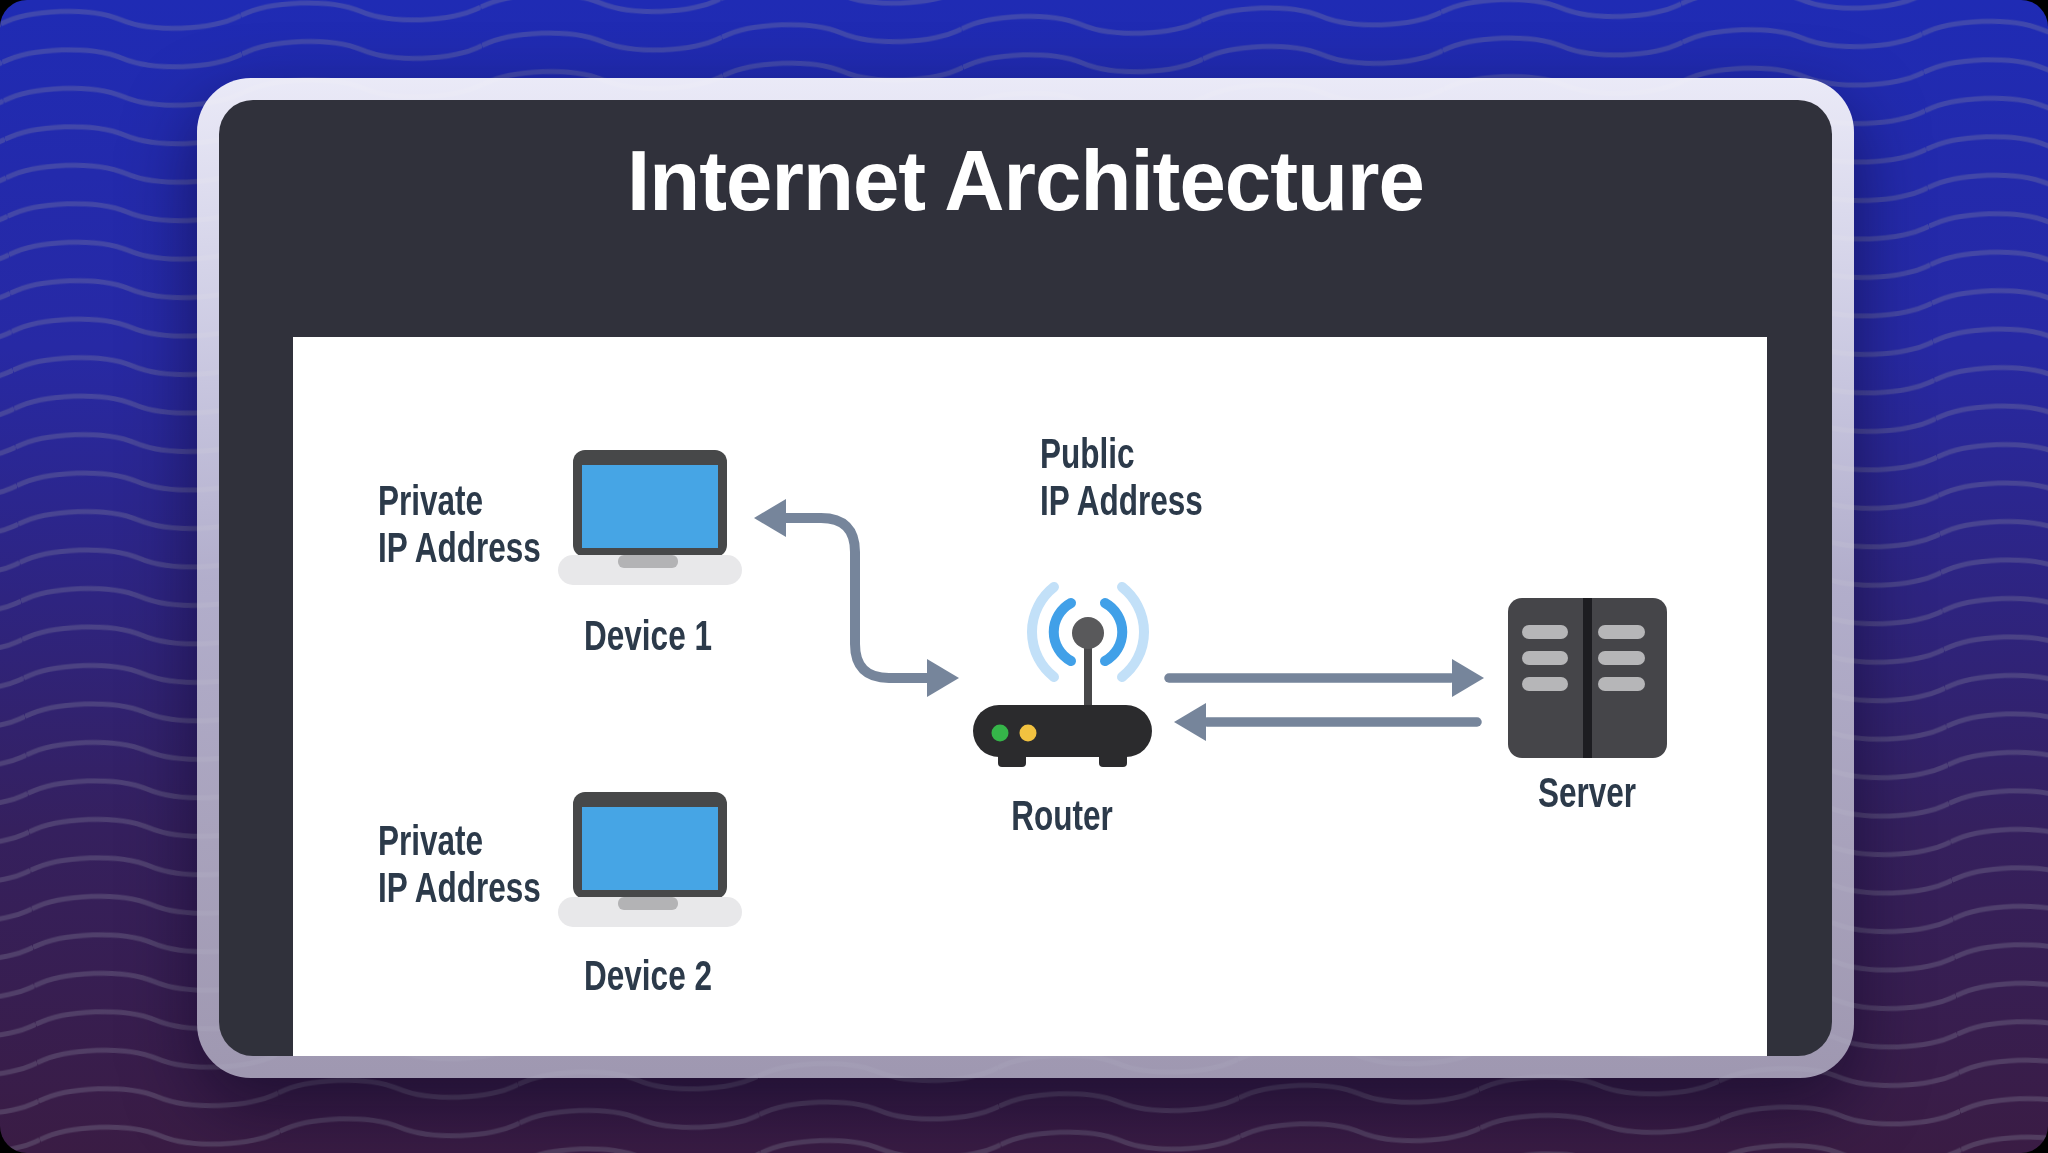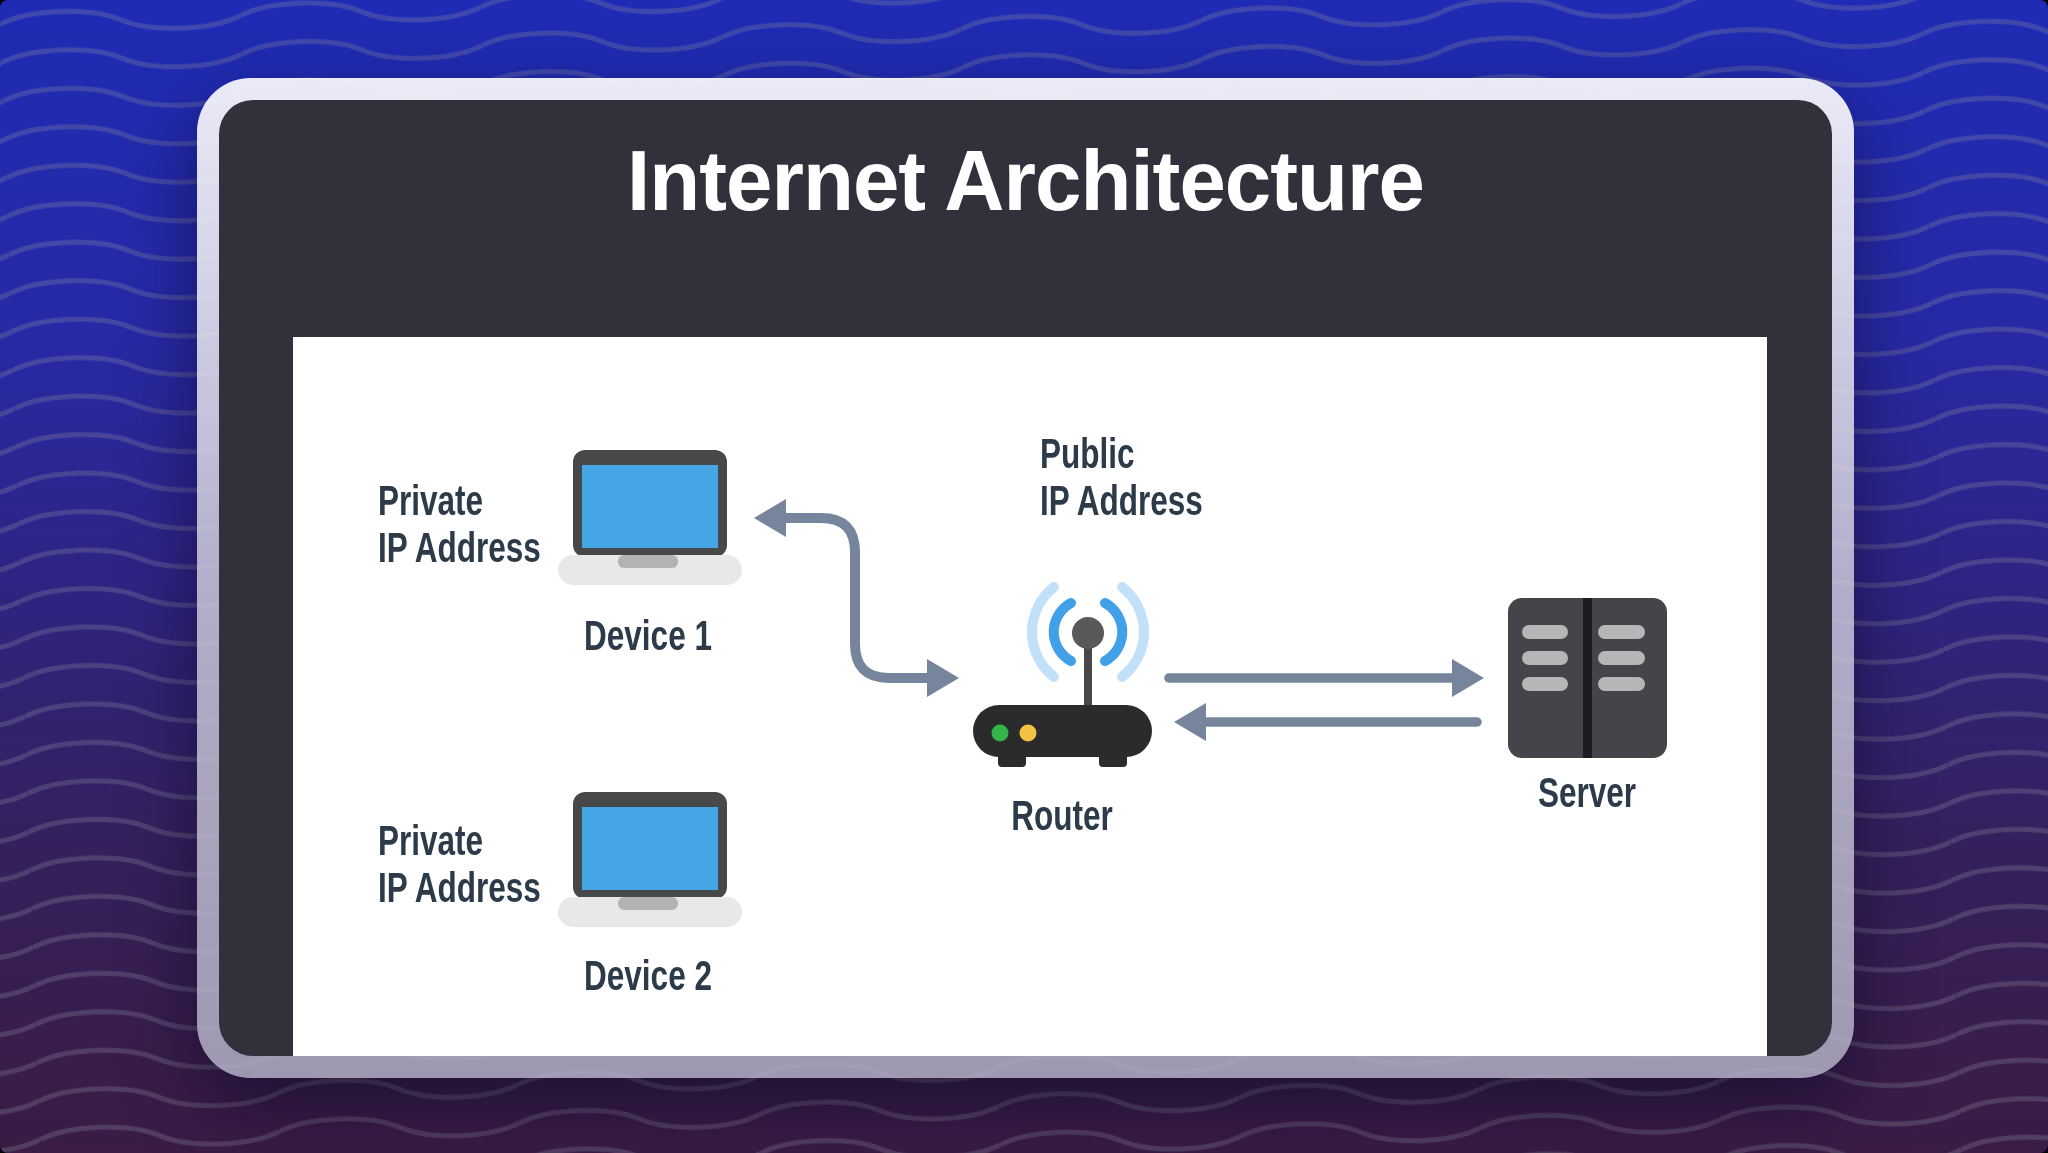--- a/index.html
+++ b/index.html
@@ -1,17 +1,17 @@
 <!DOCTYPE html>
 <html><head>
 <meta charset="utf-8">
 <style>
   html,body{margin:0;padding:0;background:#000;}
   body{display:flex;justify-content:center;align-items:flex-start;font-family:"Liberation Sans",sans-serif;}
-  .stage{position:relative;width:2048px;height:1153px;overflow:hidden;border-radius:8px;
+  .stage{position:relative;width:2048px;height:1153px;overflow:hidden;border-radius:27px;
          background:linear-gradient(180deg,#1F2BB4 0%,#2729A4 30%,#2E2480 52%,#35205E 72%,#3A1C44 100%);}
   .waves{position:absolute;left:0;top:0;}
   .card{position:absolute;left:197px;top:78px;width:1657px;height:1000px;border-radius:54px;
         padding:22px;box-sizing:border-box;
         background:linear-gradient(180deg,rgba(245,244,251,.95) 0%,rgba(201,198,216,.85) 50%,rgba(174,170,192,.87) 100%);
         box-shadow:0 28px 70px rgba(8,4,28,.5);}
   .panel{width:100%;height:100%;border-radius:34px;background:#30313B;position:relative;overflow:hidden;}
   .title{position:absolute;left:0;top:37px;width:100%;margin:0;text-align:center;
          font-weight:700;font-size:86px;line-height:86px;letter-spacing:-1px;color:#FFFFFF;
          font-family:"Liberation Sans",sans-serif;transform:scaleX(.97);}

